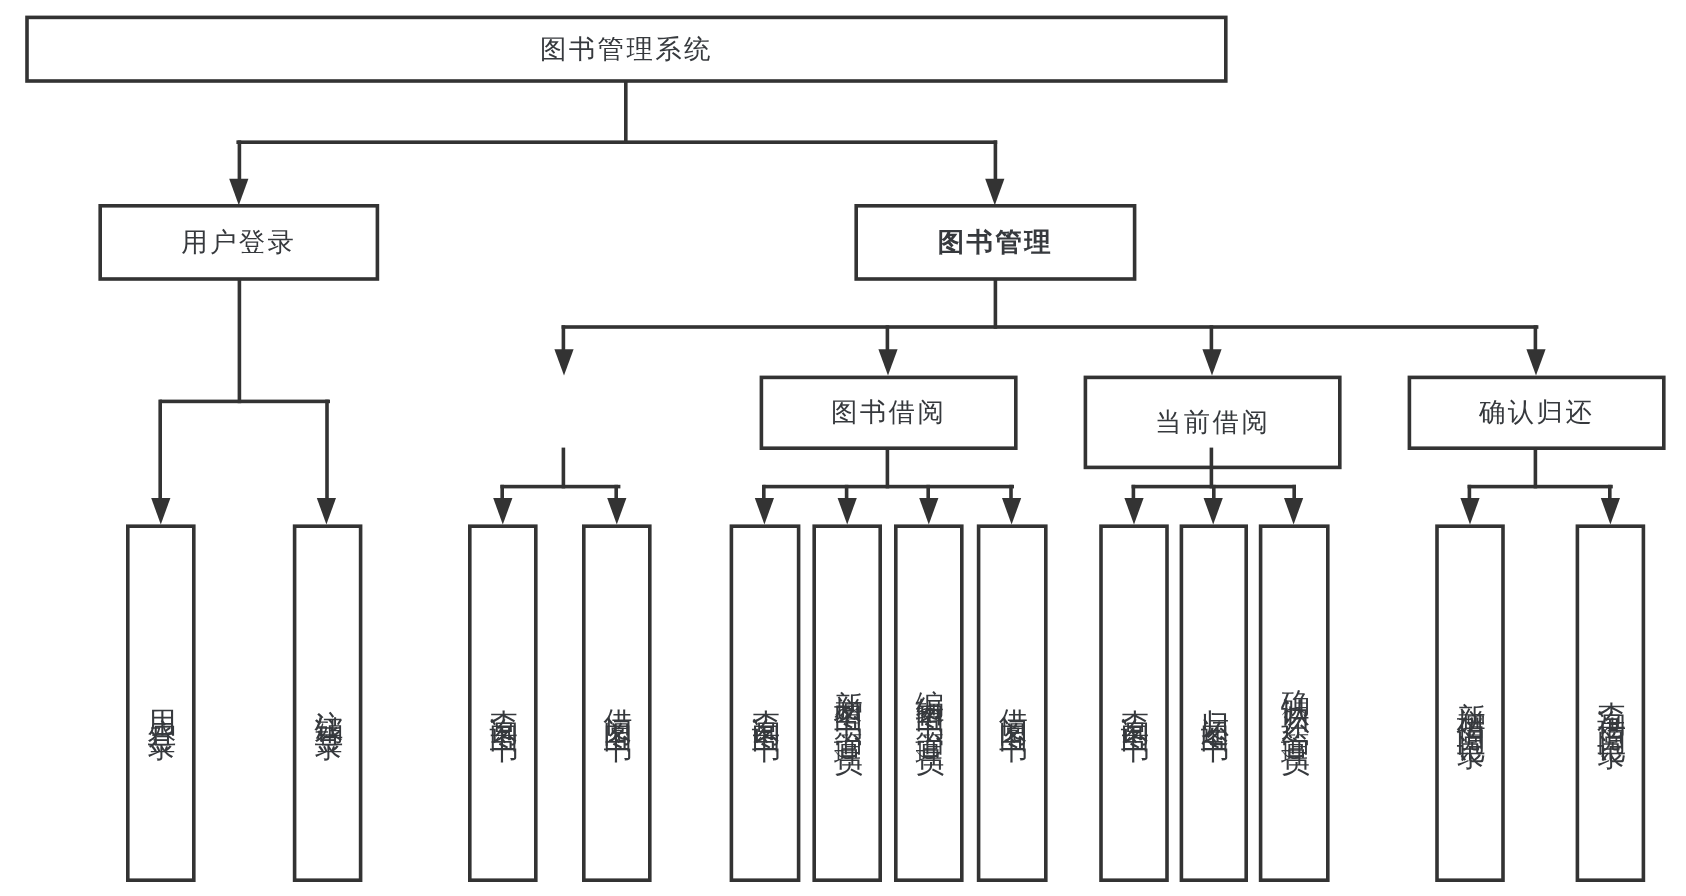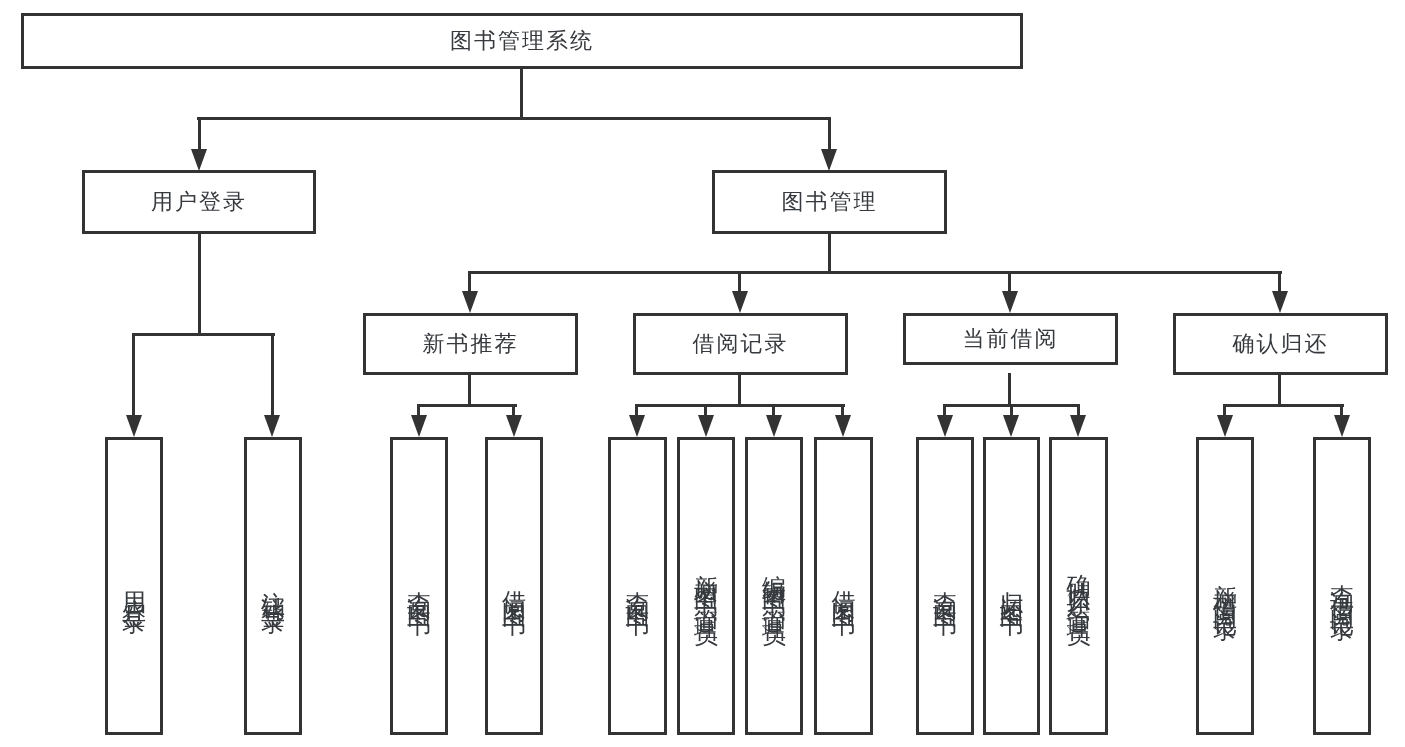--- a/index.html
+++ b/index.html
@@ -39,33 +39,30 @@
 <div class="stage">
 
   <div class="box" style="left:21px; top:13px; width:1002px; height:56px;">
     <span class="lbl">图书管理系统</span>
   </div>
 
   <div class="box" style="left:82px; top:170px; width:234px; height:64px;">
     <span class="lbl">用户登录</span>
   </div>
 
-  <div class="box" style="left:712px; top:170px; width:235px; height:64px;">
+  <div class="box" style="left:712px; top:170px; width:235px; height:64px;font-weight:bold;">
     <span class="lbl">图书管理</span>
   </div>
 
-  <div class="box" style="left:363px; top:313px; width:215px; height:62px;">
-    <span class="lbl">新书推荐</span>
+
+  <div class="box" style="left:633px; top:313px; width:215px; height:62px;">
+    <span class="lbl">图书借阅</span>
   </div>
 
-  <div class="box" style="left:633px; top:313px; width:215px; height:62px;">
-    <span class="lbl">借阅记录</span>
-  </div>
-
-  <div class="box" style="left:903px; top:313px; width:215px; height:52px;">
+  <div class="box" style="left:903px; top:313px; width:215px; height:78px;">
     <span class="lbl">当前借阅</span>
   </div>
 
   <div class="box" style="left:1173px; top:313px; width:215px; height:62px;">
     <span class="lbl">确认归还</span>
   </div>
 
   <div class="box vbox" style="left:105px; top:437px; width:58px; height:298px;">
     <span class="lbl">用户登录</span>
   </div>

